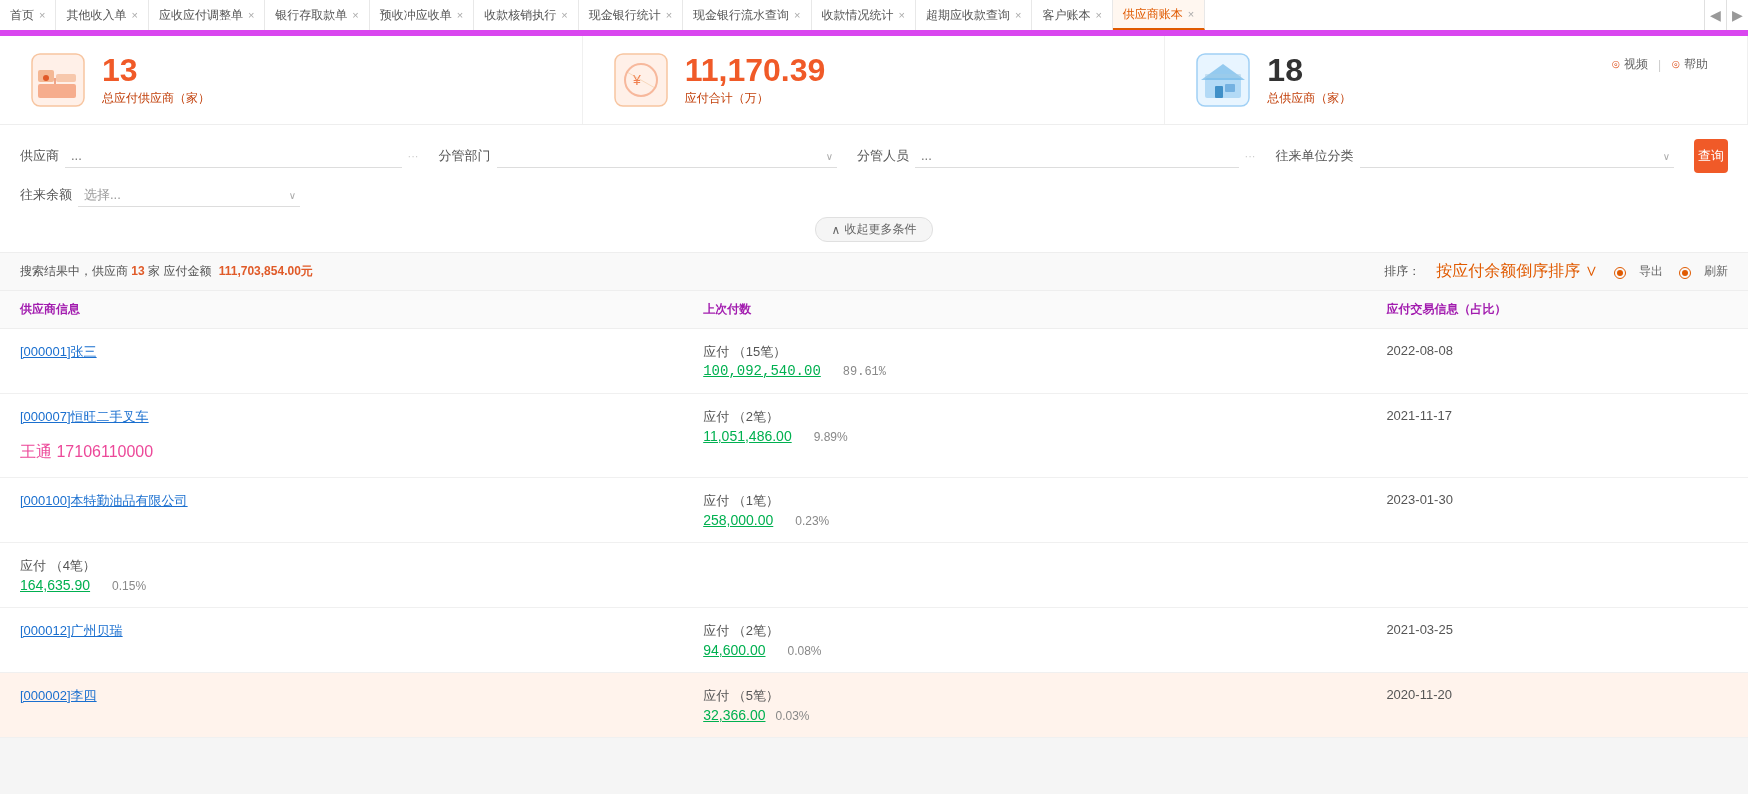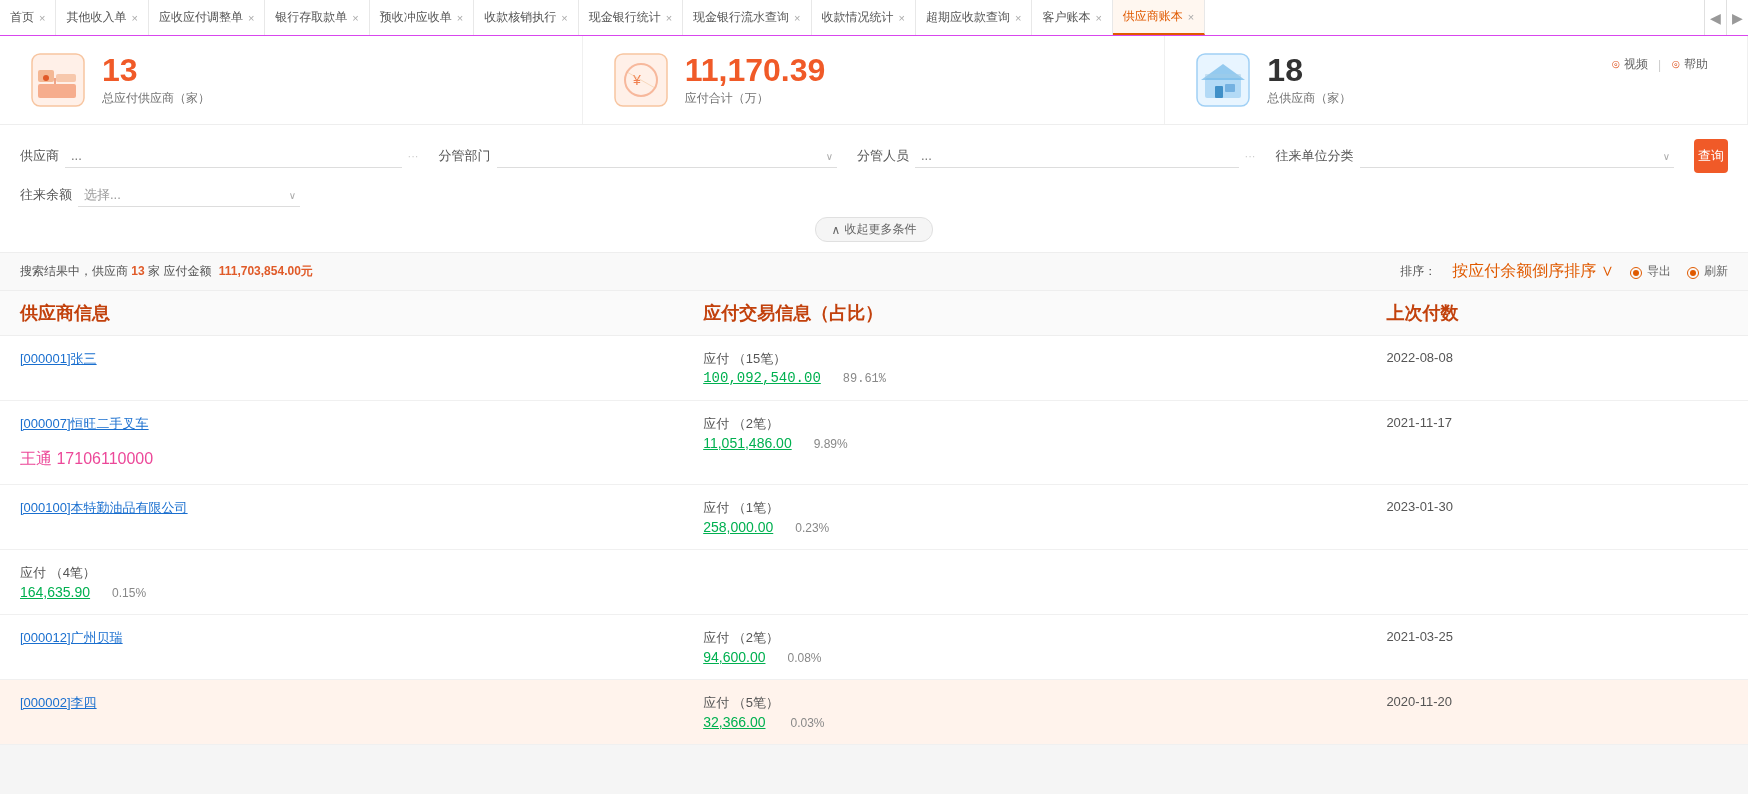--- a/index.html
+++ b/index.html
@@ -3,21 +3,21 @@
   <meta charset="utf-8">
   <style>
     * { box-sizing: border-box; margin: 0; padding: 0; }
     body { font-family: "Microsoft YaHei", Arial, sans-serif; font-size: 13px; background: #f5f5f5; color: #333; overflow-x: hidden; }
 
     
     .top-nav {
       display: flex;
       align-items: center;
       background: #fff;
-      border-bottom: 1px solid #d946ef;
+      border-bottom: 6px solid #d946ef;
       height: 36px;
       overflow: hidden;
     }
     .nav-tab {
       display: flex;
       align-items: center;
       padding: 0 10px;
       height: 100%;
       font-size: 12px;
       color: #555;
@@ -47,21 +47,21 @@
       border-right: 1px solid #f0f0f0;
     }
     .stat-icon {
       width: 56px;
       height: 56px;
       margin-right: 16px;
       flex-shrink: 0;
     }
     .stat-content {}
     .stat-number { font-size: 32px; font-weight: bold; color: #f05a28; line-height: 1; }
-    .stat-label { font-size: 12px; color: #737373; margin-top: 4px; }
+    .stat-label { font-size: 12px; color: #c2410c; margin-top: 4px; }
     .stats-top-right {
       display: flex;
       align-items: center;
       padding: 10px 20px;
       font-size: 12px;
       color: #666;
       gap: 10px;
     }
     .stats-top-right span { cursor: pointer; }
     .stats-top-right .sep { color: #ccc; }
@@ -166,21 +166,21 @@
     .result-bar-right {
       display: flex;
       align-items: center;
       gap: 16px;
     }
     .sort-label { color: #555; }
     .sort-select { color: #e05a00; cursor: pointer; font-size: 16px; }
     .icon-btn {
       display: flex;
       align-items: center;
-      gap: 5px;
+      gap: 13px;
       cursor: pointer;
       color: #666;
       font-size: 12px;
     }
     .radio-circle {
       width: 12px;
       height: 12px;
       border: 1px solid #e05a00;
       border-radius: 50%;
       display: inline-flex;
@@ -200,22 +200,22 @@
       background: #fff;
       margin: 0;
     }
     .table-header {
       display: grid;
       grid-template-columns: 2fr 2fr 1fr;
       padding: 10px 20px;
       background: #fafafa;
       border-bottom: 1px solid #eee;
       font-weight: bold;
-      font-size: 18px;
-      color: #c2410c;
+      font-size: 12px;
+      color: #a21caf;
     }
     .table-row {
       display: grid;
       grid-template-columns: 2fr 2fr 1fr;
       padding: 14px 20px;
       border-bottom: 1px solid #f0f0f0;
       align-items: start;
     }
     .table-row.highlighted { background: #fff3ec; }
     .supplier-link {
@@ -445,22 +445,22 @@
           </span>
       </span>
       <span>刷新</span>
     </span>
   </div>
 </div>
 
 <div class="table-container">
   <div class="table-header">
     <div id="th-supplier">供应商信息</div>
+    <div id="th-last">上次付数</div>
     <div id="th-ap">应付交易信息（占比）</div>
-    <div id="th-last">上次付数</div>
   </div>
   <div id="table-body">
       <div class="table-row">
       <div>
         <div>
           <a class="supplier-link">[000001]张三</a>
         </div>
 
       </div>
       <div>
@@ -560,21 +560,21 @@
         <div>
           <a class="supplier-link">[000002]李四</a>
         </div>
 
       </div>
       <div>
         <div>
           <span class="transaction-label">应付</span>
           <span class="transaction-label">（5笔）</span>
         </div>
-        <div style="display:flex;align-items:baseline;gap:15px;">
+        <div style="display:flex;align-items:baseline;gap:0;">
           <span class="transaction-amount">32,366.00</span>
           <span class="transaction-percent">0.03%</span>
         </div>
       </div>
       <div>
         <span class="last-payment">2020-11-20</span>
       </div>
     </div>
     </div>
 </div>

